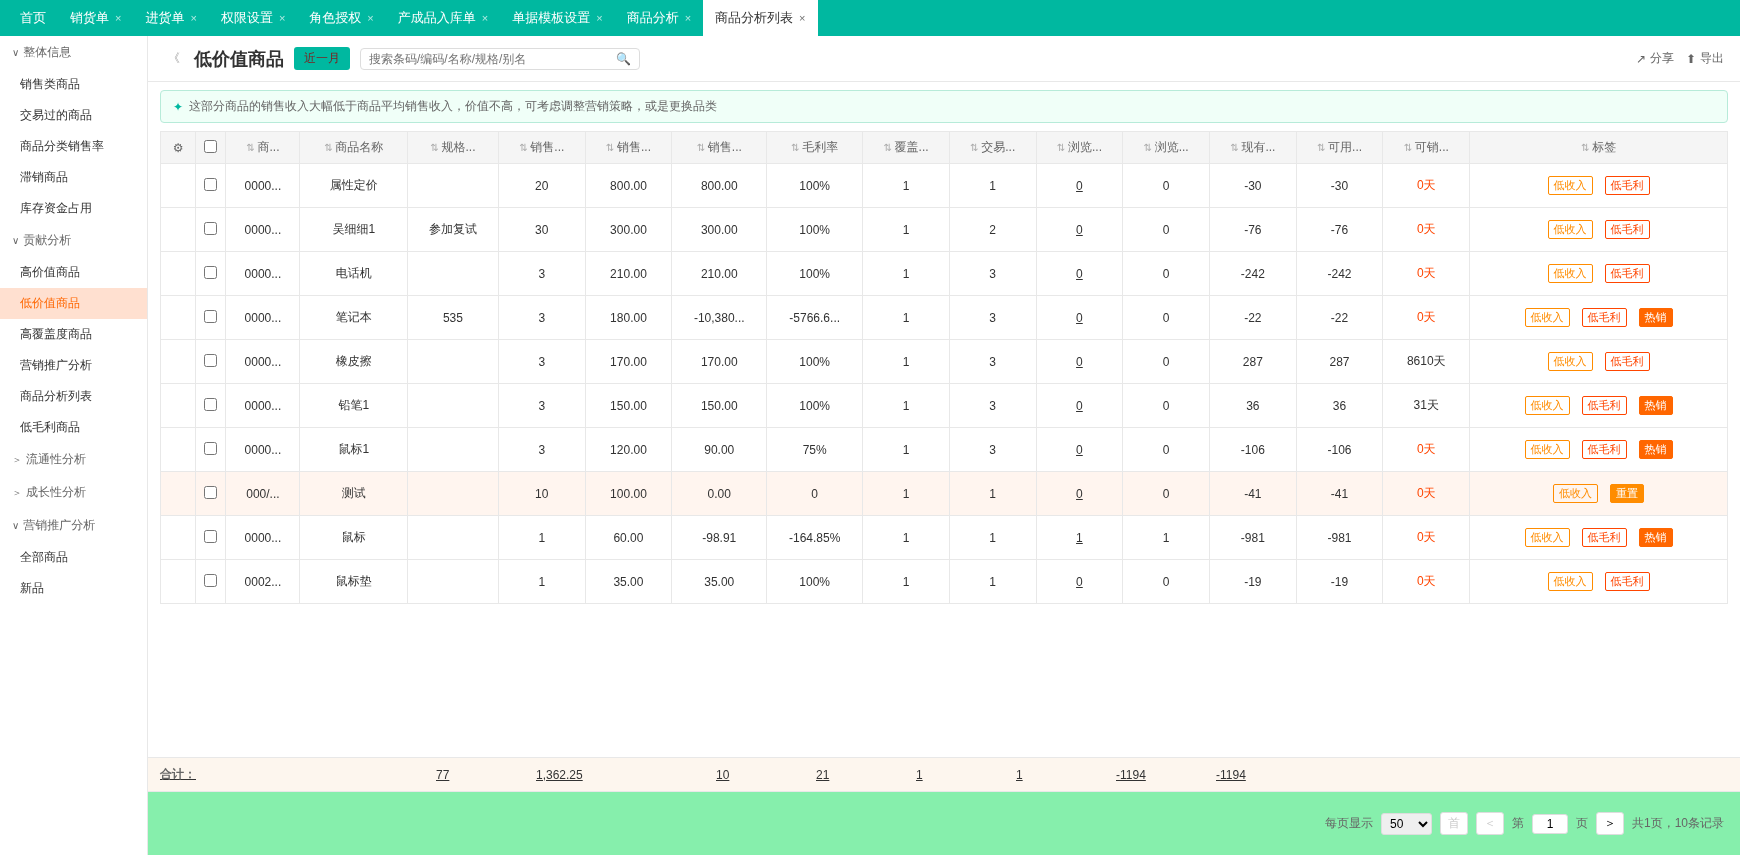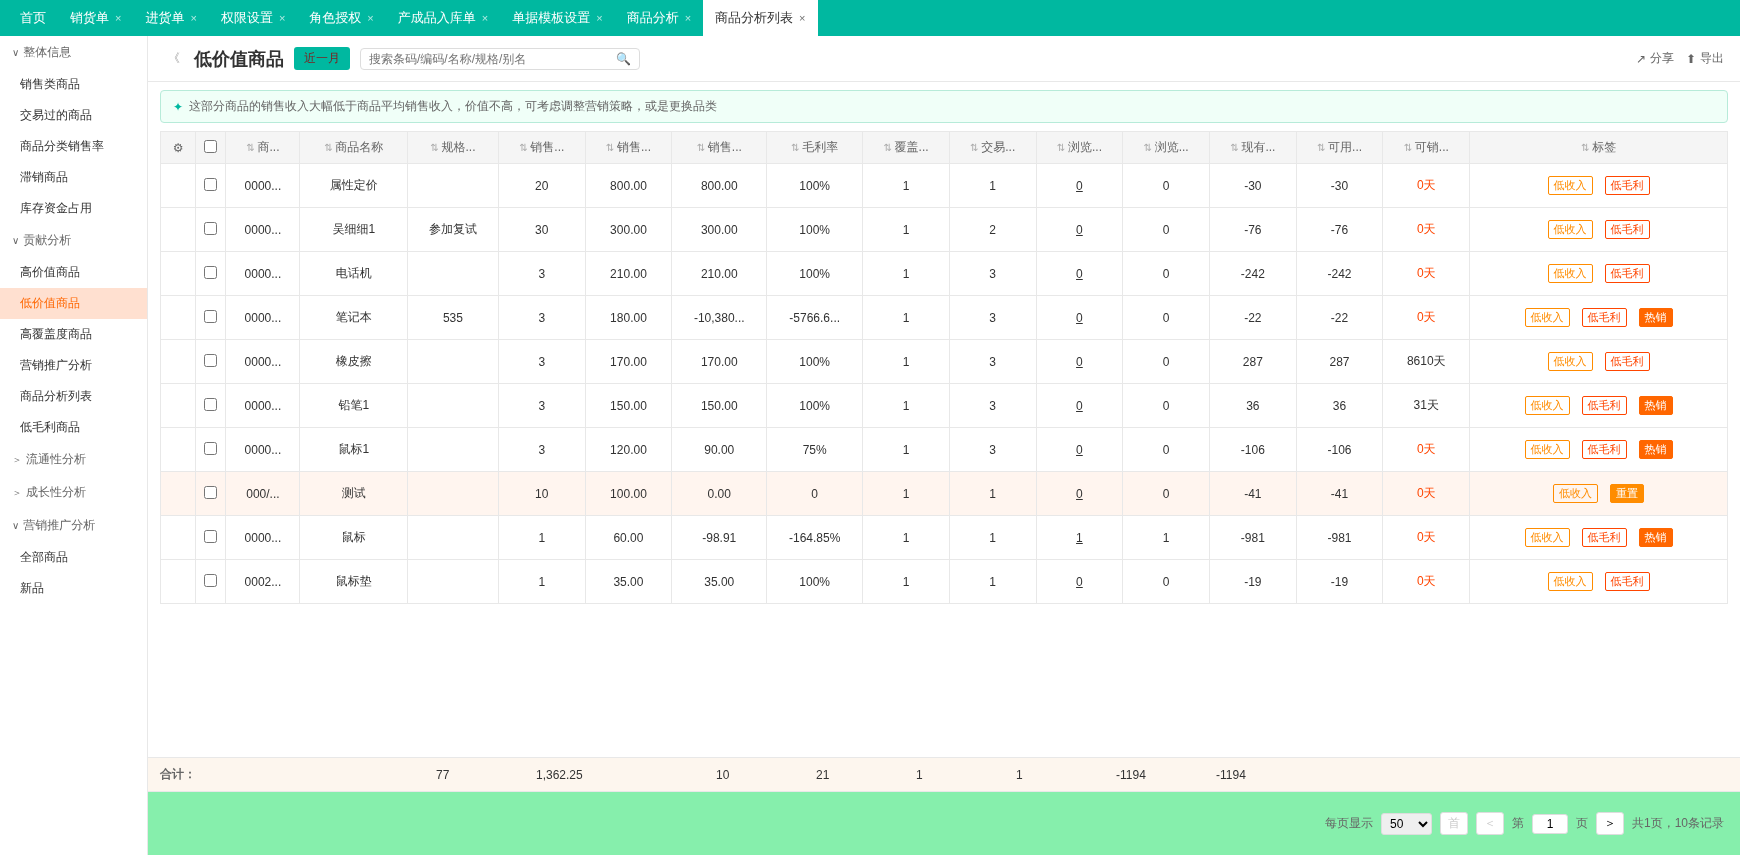--- a/index.html
+++ b/index.html
@@ -192,20 +192,21 @@
 
     
     .table-footer {
       display: flex;
       align-items: center;
       padding: 8px 12px;
       border-top: 1px solid #e8e8e8;
       background: #fdf6ee;
       font-size: 12px;
       gap: 20px;
+      text-decoration: underline;
     }
     .footer-label { color: #666; font-weight: bold; }
     .footer-values { display: flex; gap: 40px; flex: 1; }
     .footer-val { min-width: 60px; text-align: left; }
 
     
     .pagination-bar {
       display: flex;
       align-items: center;
       justify-content: flex-end;

